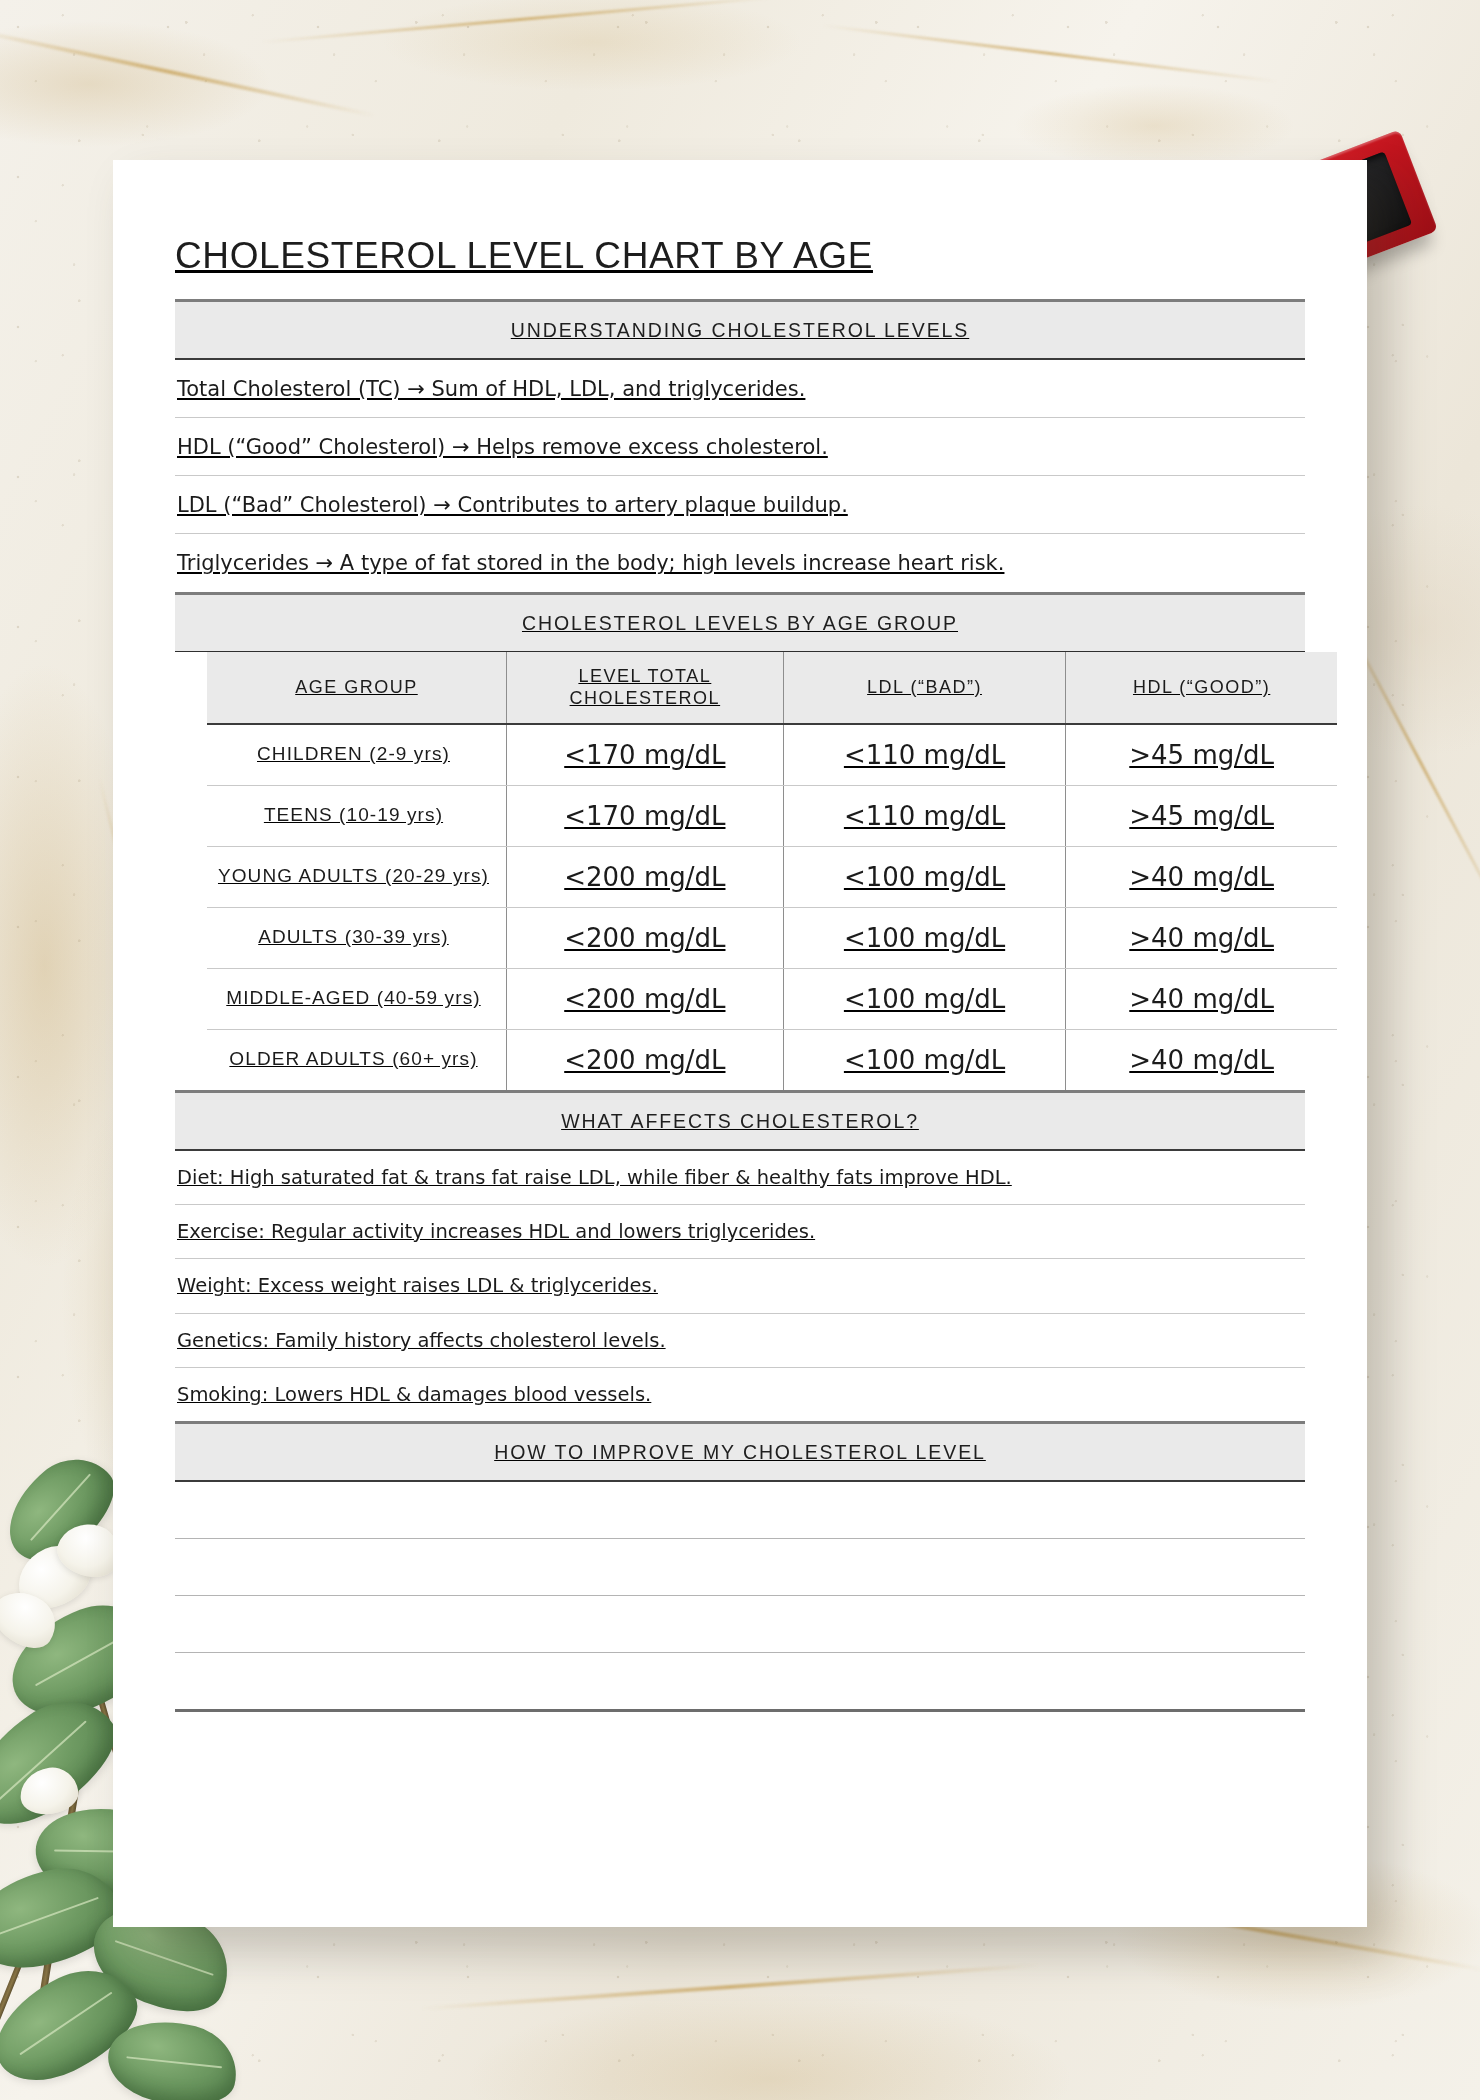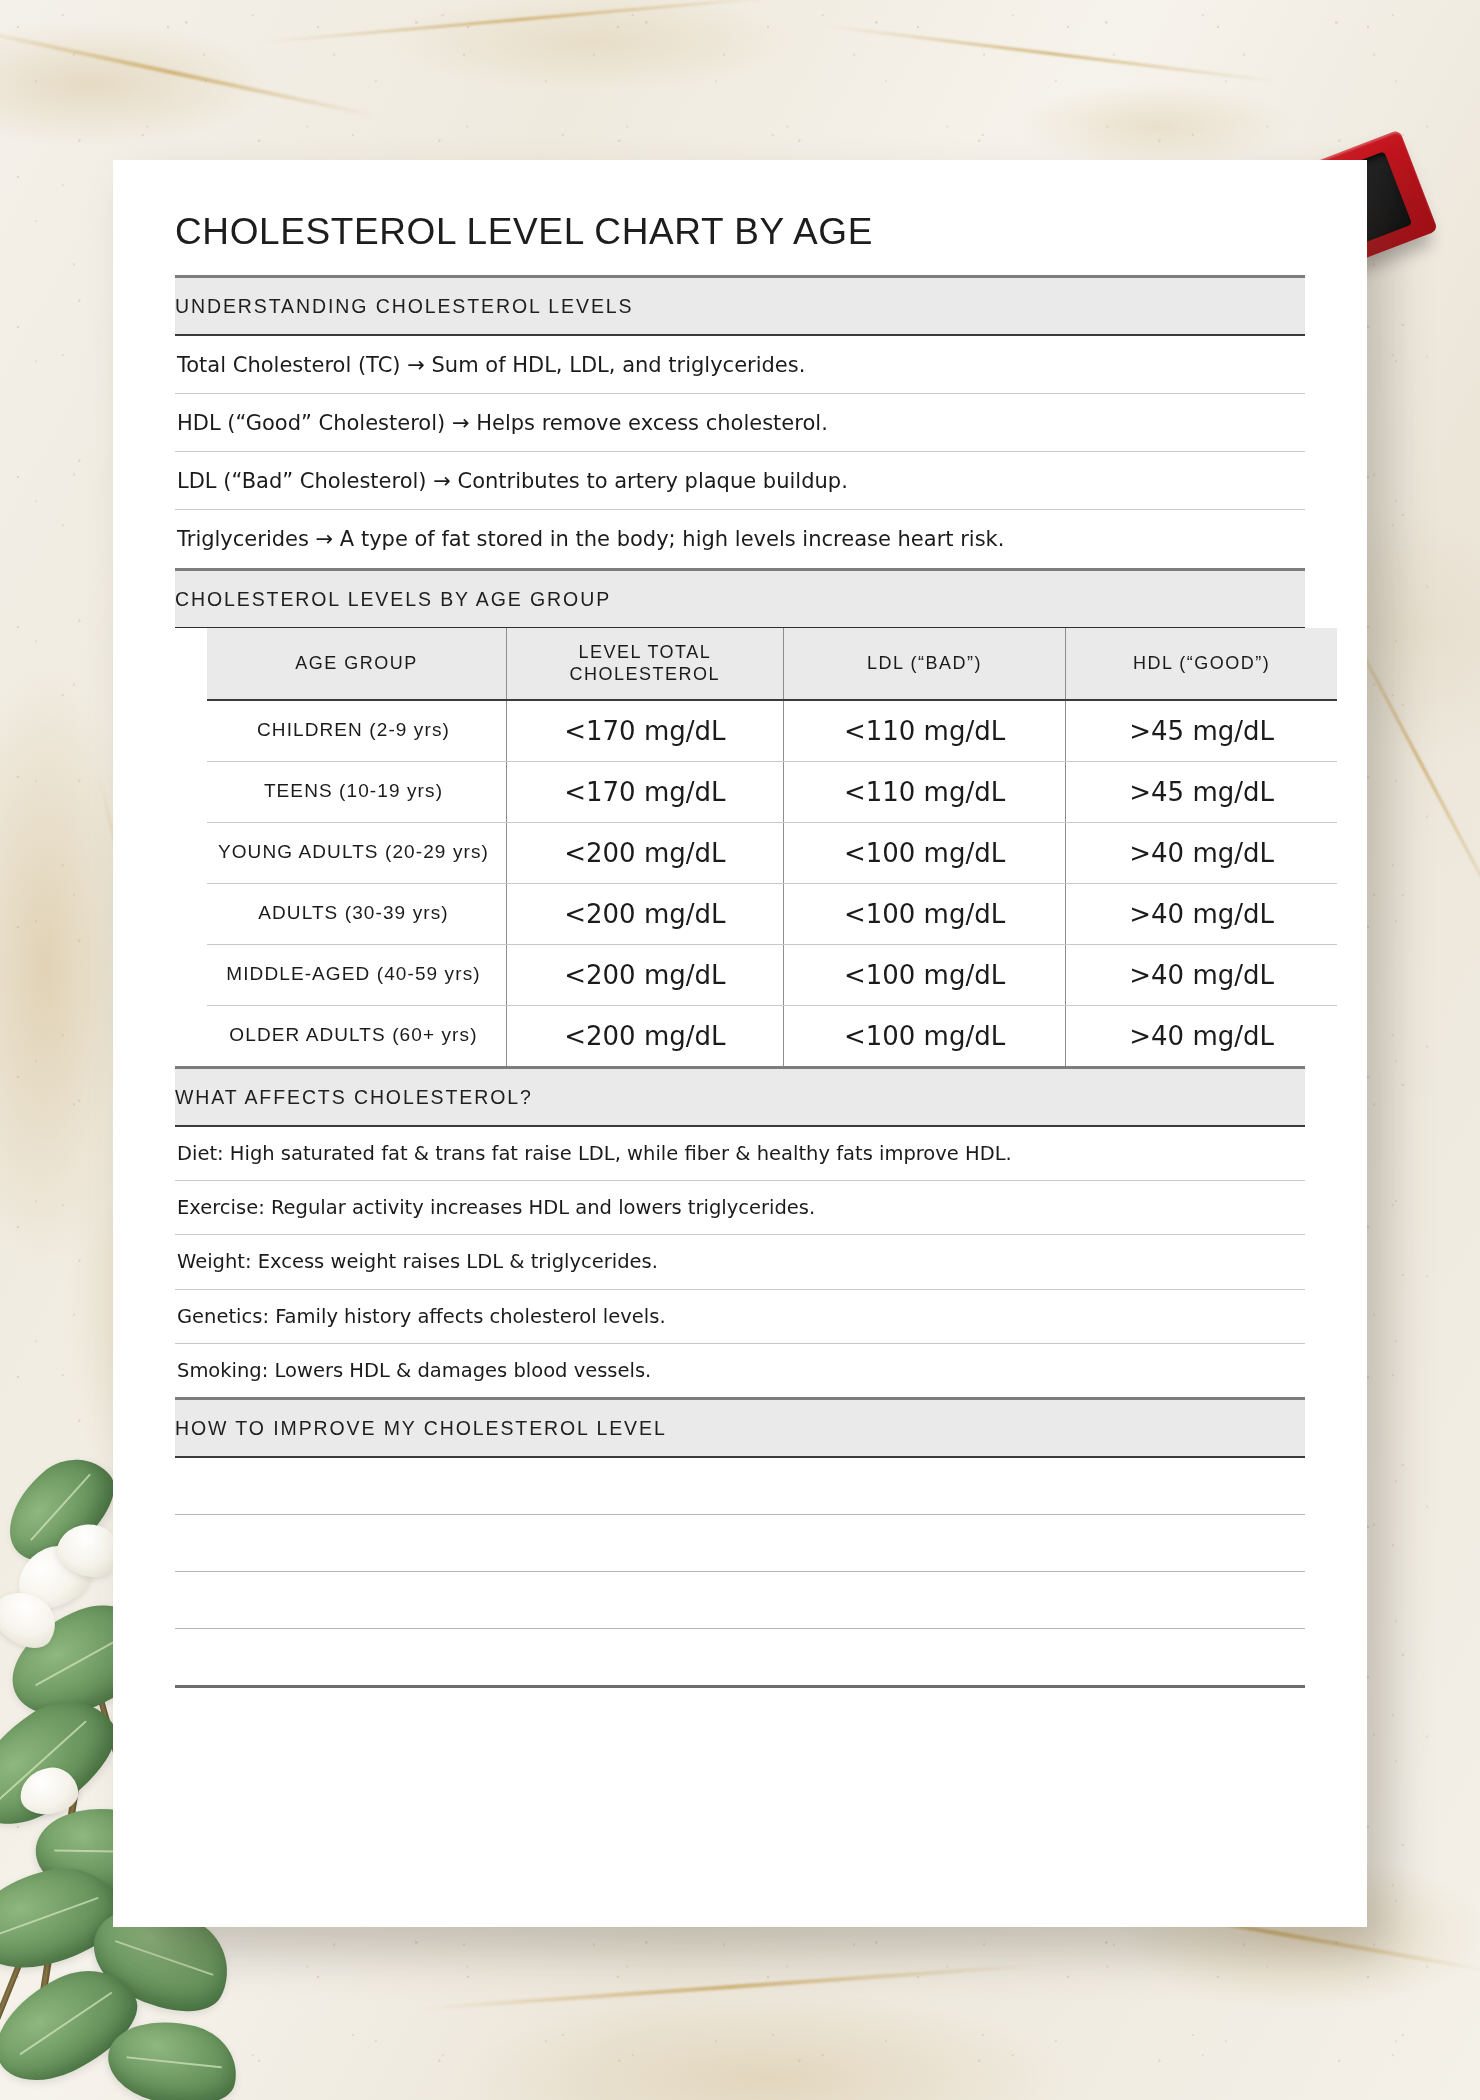--- a/index.html
+++ b/index.html
@@ -179,38 +179,40 @@
     left: 113px;
     top: 160px;
     width: 1254px;
     height: 1767px;
     background: #ffffff;
     box-shadow: 22px 26px 42px rgba(70,60,45,.26);
   }
   #sheet {
     position: absolute;
     left: 62px;
-    top: 52px;
+    top: 76px;
     width: 1130px;
+    text-decoration: underline;
   }
 
   h1#doc-title {
     margin: 0 0 22px 0;
     font-family: "Liberation Sans", sans-serif;
     font-weight: 400;
     font-size: 37px;
     letter-spacing: .6px;
     color: #1d1d1d;
     line-height: 1.1;
   }
 
   .band {
     background: #eaeaea;
     border-top: 3px solid #7d7d7d;
     border-bottom: 2px solid #3b3b3b;
+    text-align: center;
     font-family: "Liberation Sans", sans-serif;
     font-size: 19.5px;
     letter-spacing: 1.9px;
     color: #1f1f1f;
     padding: 17px 0 16px;
     box-sizing: border-box;
   }
   .band.table-head {
     border-bottom: 1px solid #2f2f2f;
   }

